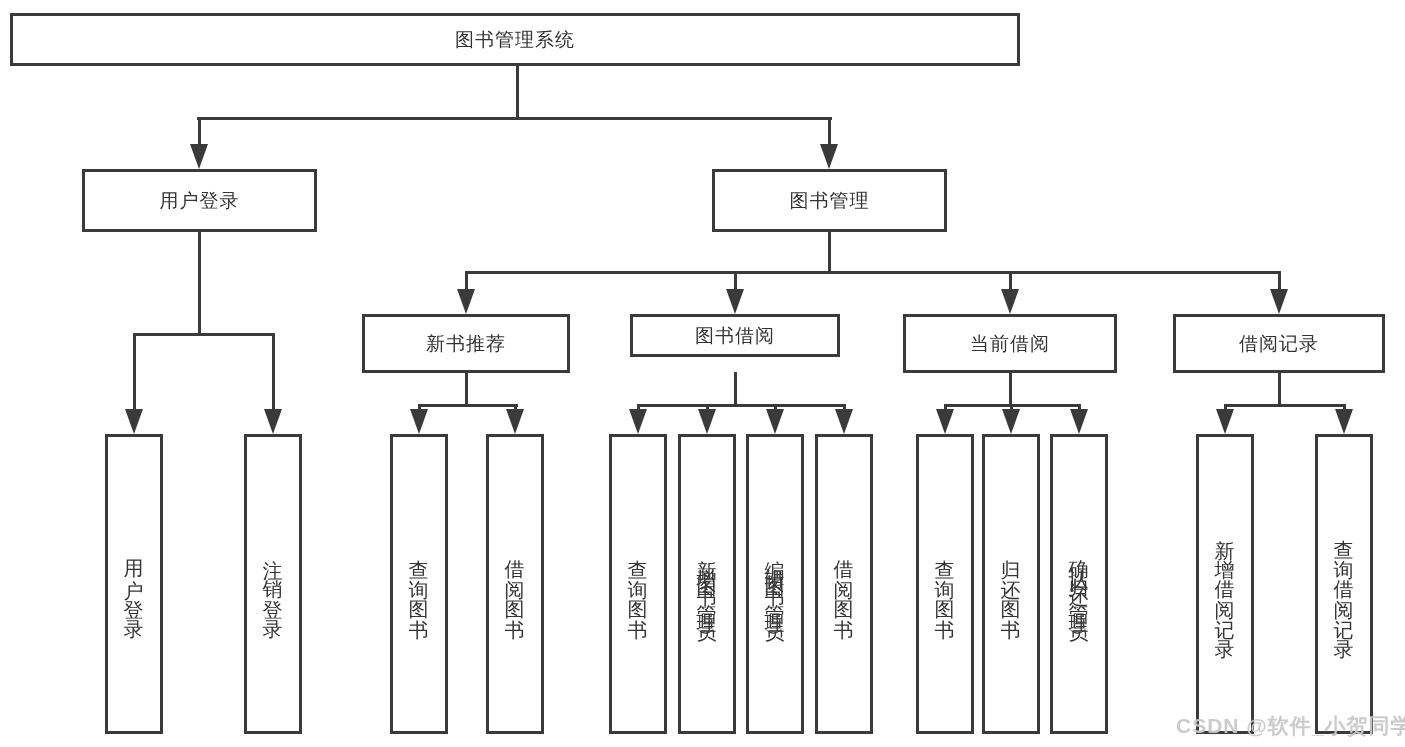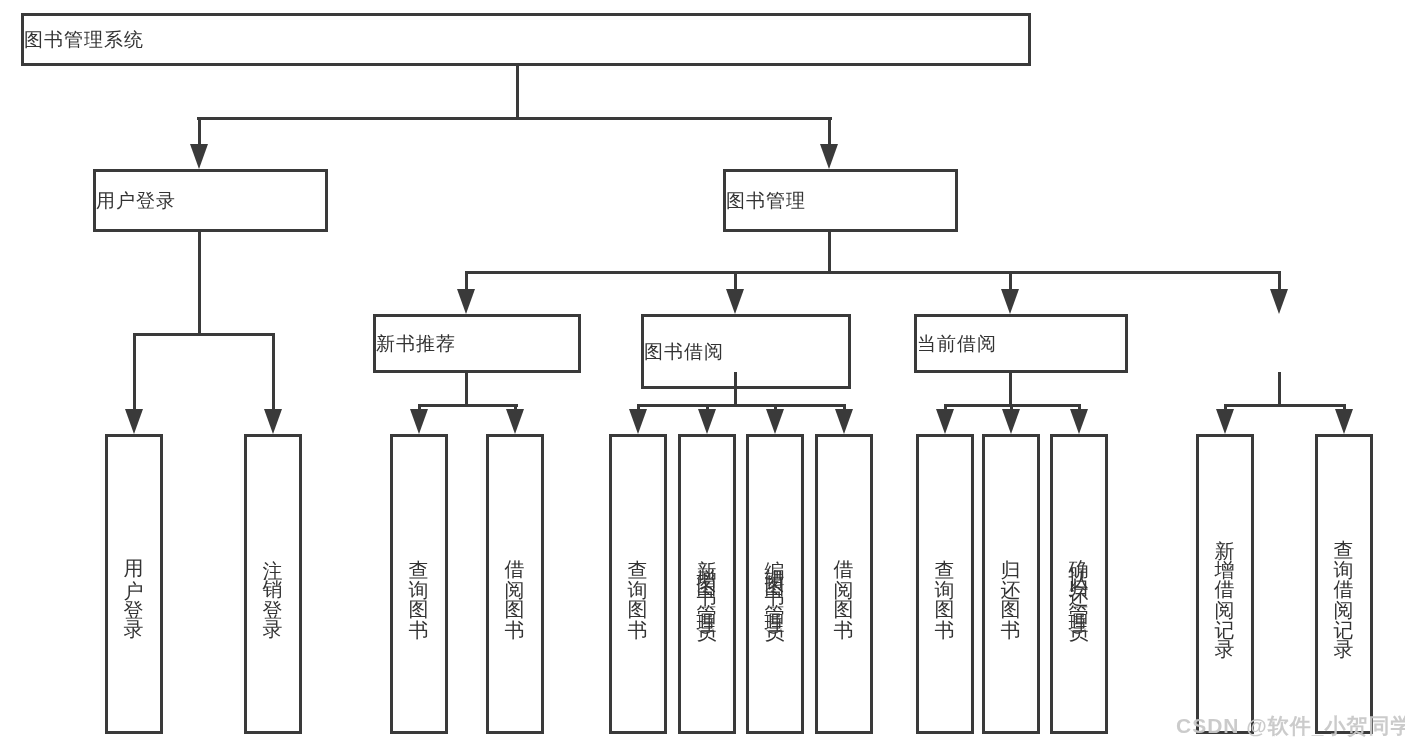--- a/index.html
+++ b/index.html
@@ -8,22 +8,22 @@
     --watermark:#c9c9c9;
     --background:#ffffff;
   }
   html,body{margin:0;padding:0;background:var(--background);}
   .canvas{
     position:relative;width:1405px;height:747px;background:var(--background);
     font-family:"Liberation Sans", sans-serif;color:var(--text);overflow:hidden;
   }
   .box{
     position:absolute;box-sizing:border-box;border:3px solid var(--line);
-    background:var(--background);display:flex;align-items:center;
-    font-size:19px;letter-spacing:1px;margin-left:11px;
+    background:var(--background);display:flex;align-items:center;justify-content:center;
+    font-size:19px;letter-spacing:1px;
   }
   .leaf{
     position:absolute;box-sizing:border-box;border:3px solid var(--line);
     background:var(--background);display:flex;align-items:center;justify-content:center;
     width:58px;height:300px;top:434px;
   }
   .vtext{
     writing-mode:vertical-rl;text-orientation:mixed;
     font-size:20px;letter-spacing:20px;line-height:1;
   }
@@ -55,28 +55,31 @@
   </div>
 
   <div class="box" style="left:362px;top:314px;width:208px;height:59px;">
     <span>新书推荐</span>
   </div>
 
   <div class="box" style="left:712px;top:169px;width:235px;height:63px;">
     <span>图书管理</span>
   </div>
 
-  <div class="box" style="left:630px;top:314px;width:210px;height:75px;">
+  <div class="box" style="left:630px;top:314px;width:210px;height:43px;">
     <span>图书借阅</span>
   </div>
 
   <div class="box" style="left:903px;top:314px;width:214px;height:59px;">
     <span>当前借阅</span>
   </div>
 
+  <div class="box" style="left:1173px;top:314px;width:212px;height:59px;">
+    <span>借阅记录</span>
+  </div>
 
   <div class="leaf" style="left:105px;">
     <span class="vtext">用户登录</span>
   </div>
   <div class="leaf" style="left:244px;">
     <span class="vtext">注销登录</span>
   </div>
 
   <div class="leaf" style="left:390px;">
     <span class="vtext">查询图书</span>

